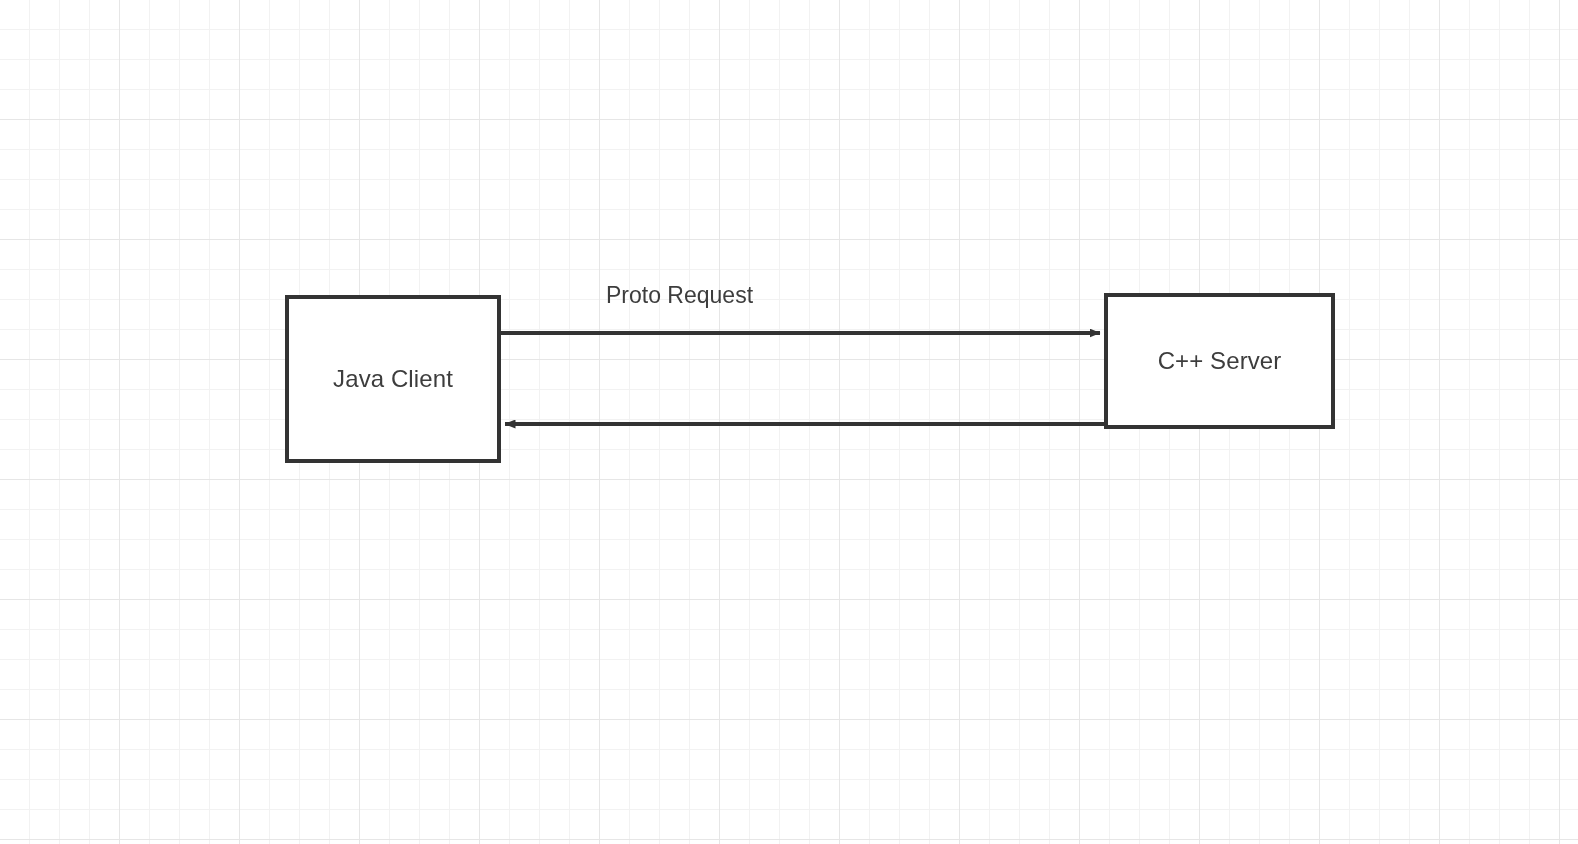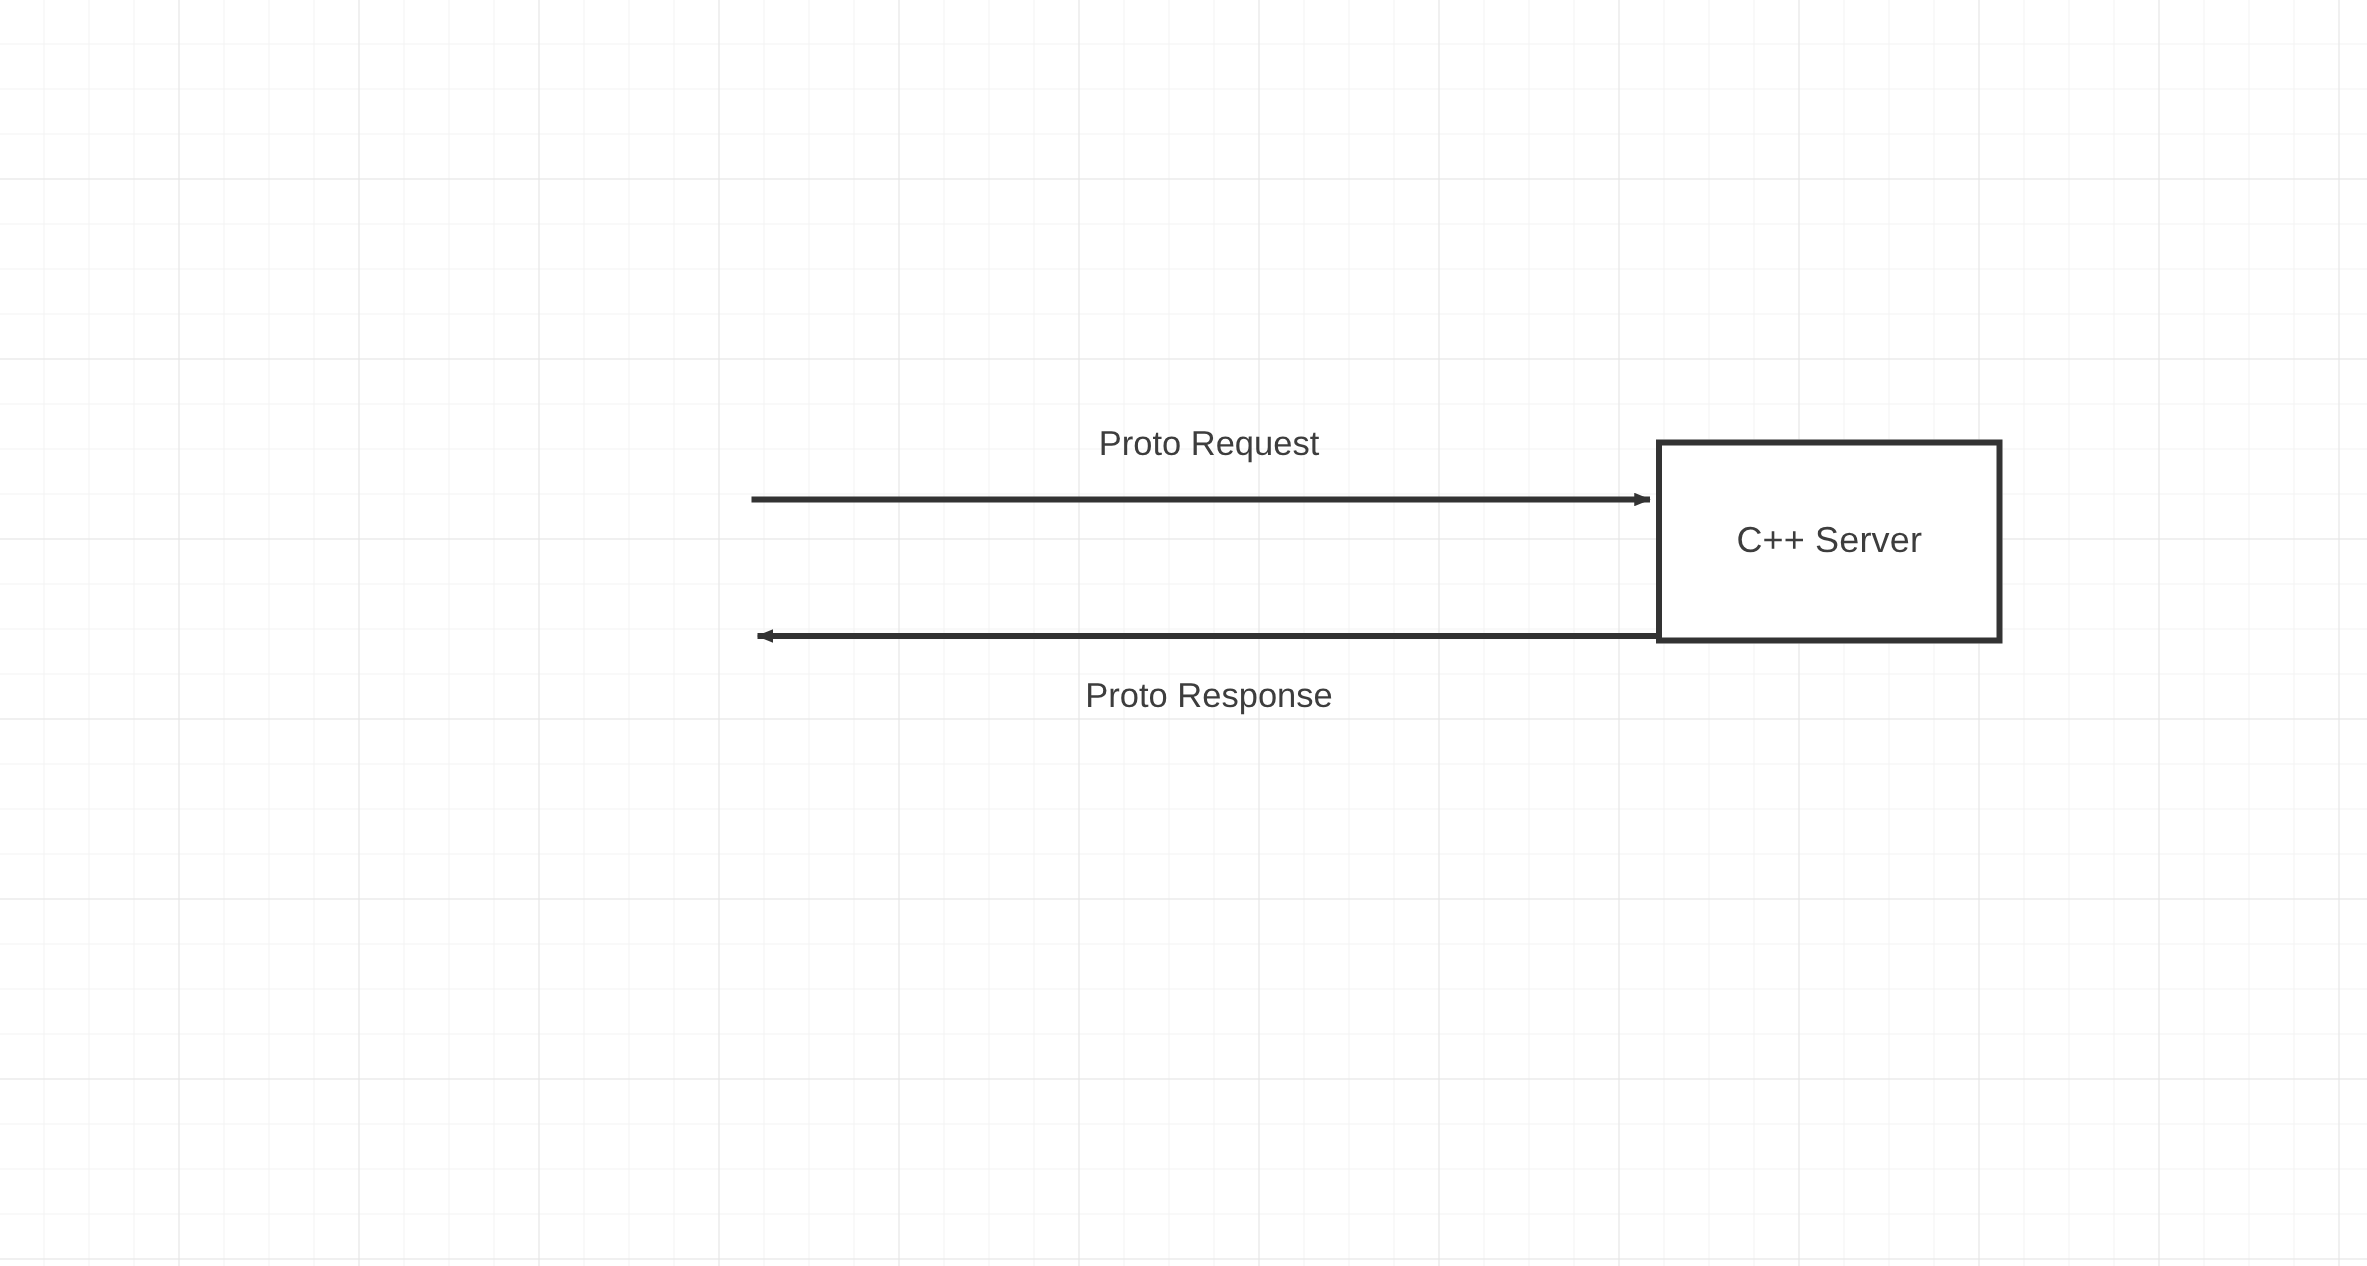--- a/index.html
+++ b/index.html
@@ -61,21 +61,21 @@
     width: 1578px;
     height: 844px;
     pointer-events: none;
   }
   .edge-label {
     position: absolute;
     font-family: "Liberation Sans", sans-serif;
     font-size: 23px;
     color: #3d3d3d;
     white-space: nowrap;
-    text-align: center;
+    text-align: left;
   }
   #edge-label-request {
     left: 606px;
     top: 282px;
     width: 400px;
   }
   #edge-label-response {
     left: 606px;
     top: 450px;
     width: 400px;
@@ -94,22 +94,24 @@
       <marker id="arrow-left" markerWidth="11" markerHeight="9" refX="10.5" refY="4.5" orient="auto" markerUnits="userSpaceOnUse">
         <path d="M0,0 L11,4.5 L0,9 z" fill="#333333"></path>
       </marker>
     </defs>
 
     <line x1="501" y1="333" x2="1100" y2="333" stroke="#333333" stroke-width="4" marker-end="url(#arrow-right)"></line>
 
     <line x1="1104" y1="424" x2="505" y2="424" stroke="#333333" stroke-width="4" marker-end="url(#arrow-left)"></line>
   </svg>
 
+  <div class="node" id="node-java-client">
+    <span class="node-label">Java Client</span>
+  </div>
 
   <div class="node" id="node-cpp-server">
     <span class="node-label">C++ Server</span>
   </div>
 
   <div class="edge-label" id="edge-label-request">Proto Request</div>
 
-  <div class="edge-label" id="edge-label-response">Proto Response</div>
 
 </div>
 
 </body></html>

